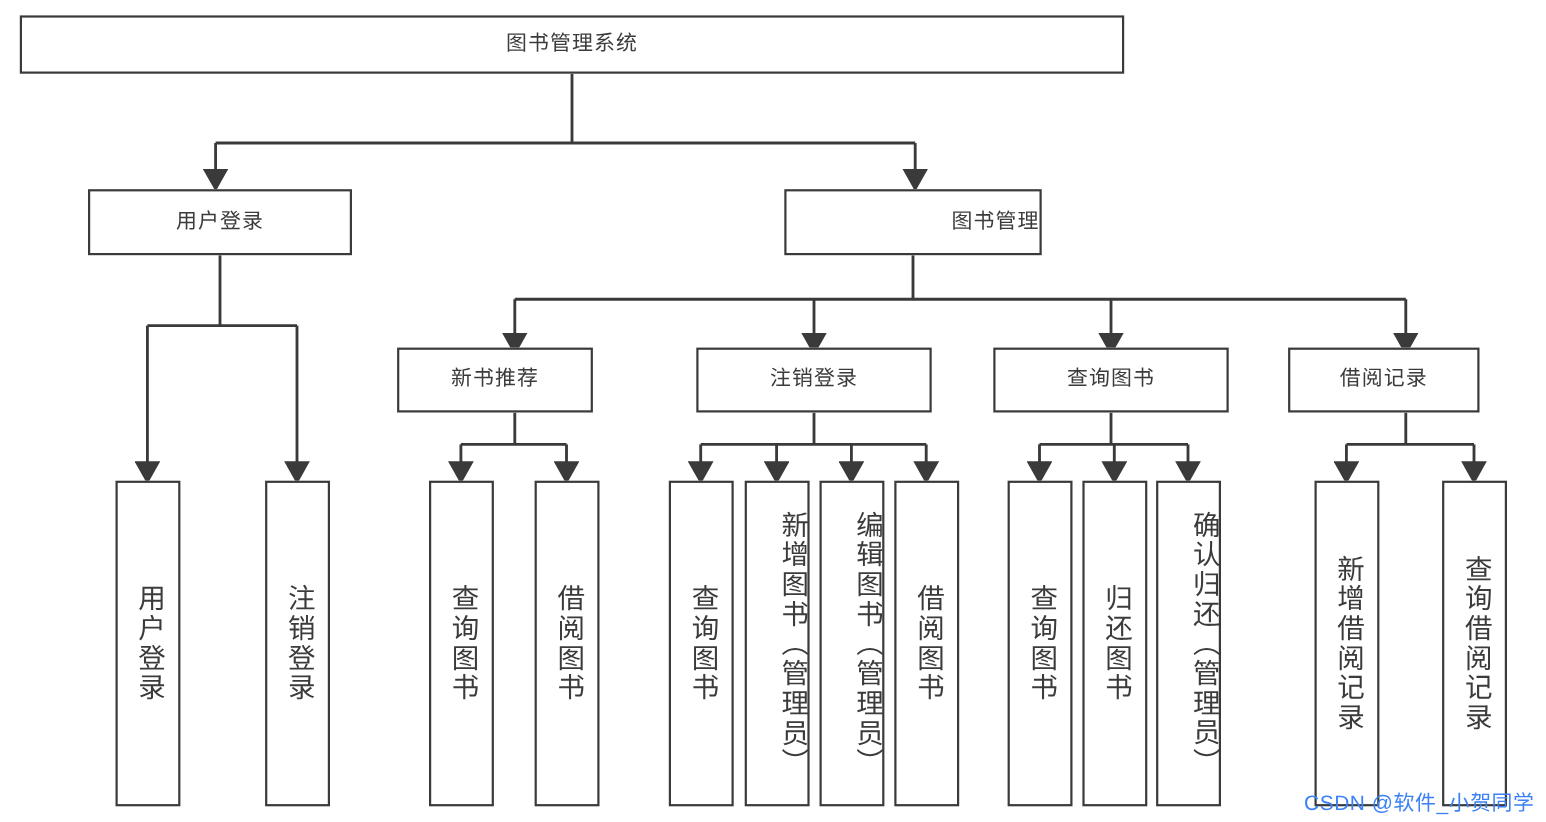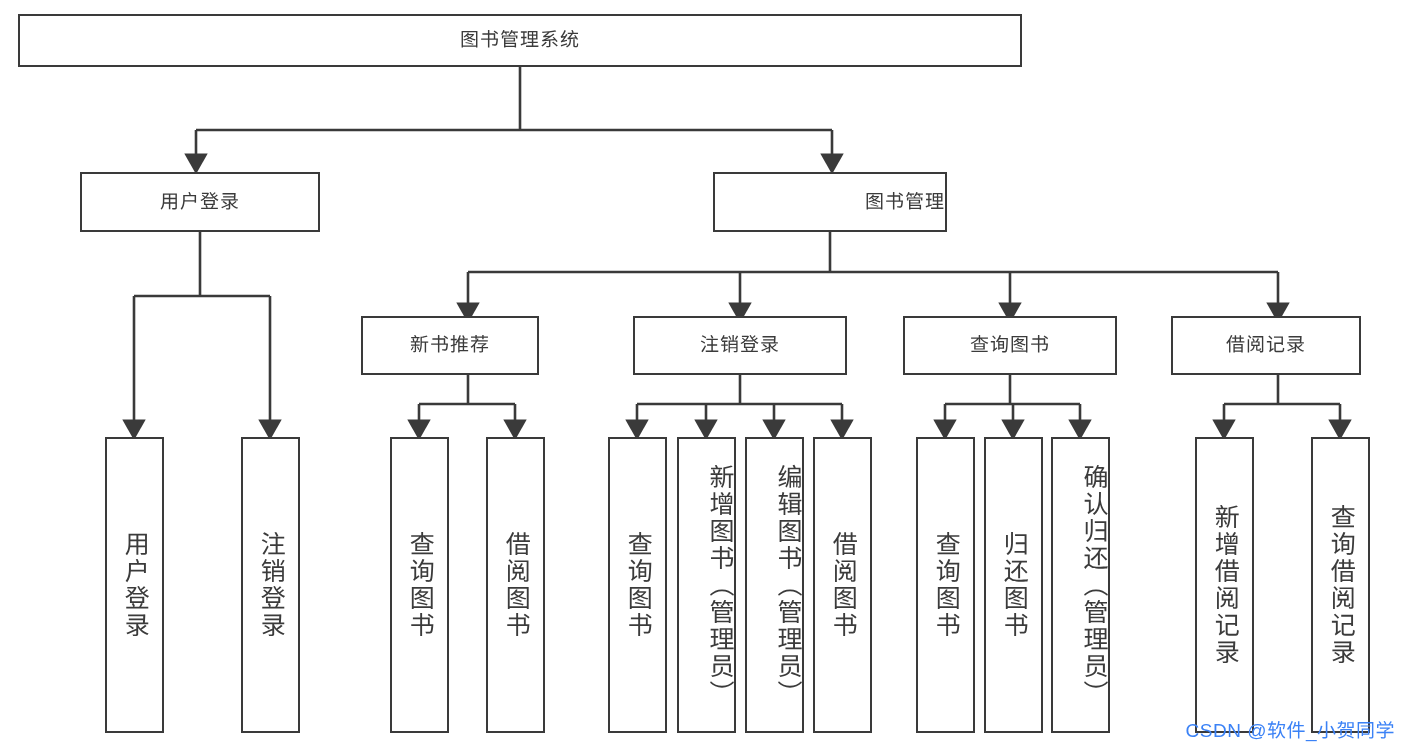--- a/index.html
+++ b/index.html
@@ -140,21 +140,21 @@
   </div>
 
   <div class="node horiz" style="left:633px; top:316px; width:214px; height:59px;">
     <span class="node-label">注销登录</span>
   </div>
 
   <div class="node horiz" style="left:903px; top:316px; width:214px; height:59px;">
     <span class="node-label">查询图书</span>
   </div>
 
-  <div class="node horiz" style="left:1171px; top:316px; width:190px; height:59px;">
+  <div class="node horiz" style="left:1171px; top:316px; width:174px; height:59px;">
     <span class="node-label">借阅记录</span>
   </div>
 
   <div class="node vert" style="left:105px; top:437px; width:59px; height:296px;">
     <span class="node-label">用户登录</span>
   </div>
 
   <div class="node vert" style="left:241px; top:437px; width:59px; height:296px;">
     <span class="node-label">注销登录</span>
   </div>

